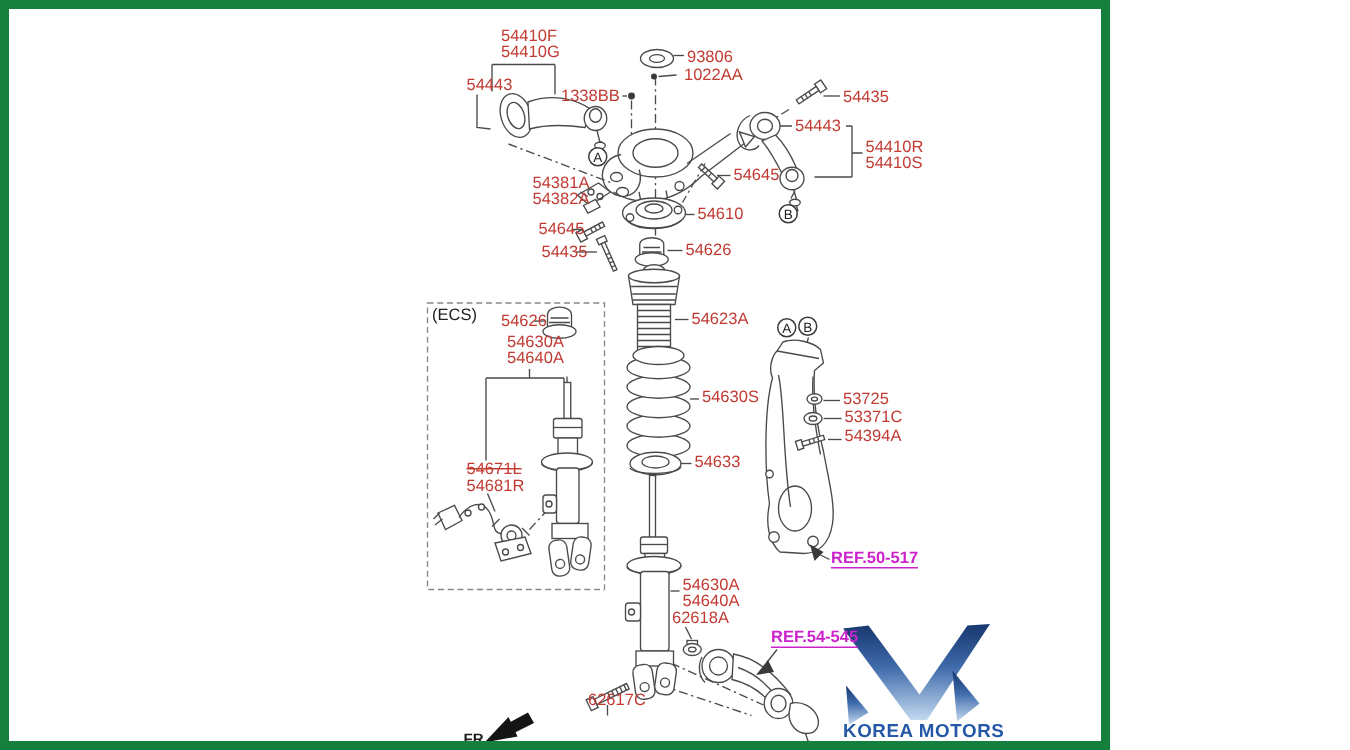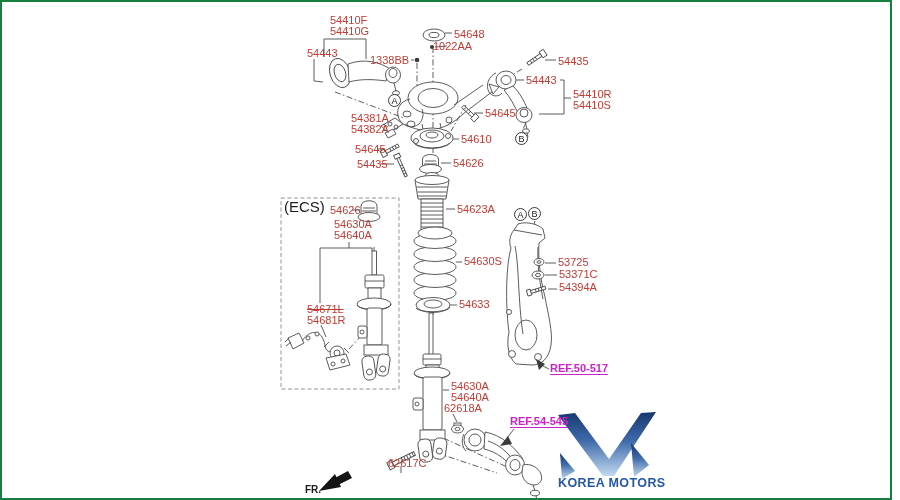--- a/index.html
+++ b/index.html
@@ -1,34 +1,34 @@
 <!DOCTYPE html>
 <html><head>
 <meta charset="utf-8">
 <style>
   html,body{margin:0;padding:0;background:#fff;}
   .stage{
-    position:relative;width:892px;height:500px;background:#fff;
-    border:2px solid #15803d;box-sizing:border-box;overflow:hidden;
+    position:relative;width:740px;height:500px;background:#fff;
+    border:6px solid #15803d;box-sizing:border-box;overflow:hidden;
     font-family:"Liberation Sans", sans-serif;
   }
   .stage svg{position:absolute;left:0;top:0;}
   
   svg *{stroke:#4a4a4a;stroke-width:.9;fill:none;}
   svg .wh{fill:#ffffff;}
   svg .fill{fill:#3a3a3a;stroke:none;}
   svg .blk{fill:#141414;stroke:none;}
   svg .dd{stroke-dasharray:6 2.5 1.5 2.5;}
   svg .box{stroke:#888;stroke-dasharray:4 2.5;}
   svg .logo-shape{fill:url(#lg);stroke:none;}
   
   .lbl{position:absolute;font-size:11px;line-height:11px;color:#c13b33;white-space:nowrap;}
   .strike{text-decoration:line-through;}
   .ecs,.fr{position:absolute;color:#1c1c1c;white-space:nowrap;}
-  .ecs{font-size:15px;line-height:11px;text-align:center;}
+  .ecs{font-size:11px;line-height:11px;text-align:center;}
   .fr{font-size:10px;line-height:12px;font-weight:bold;}
   .ref{position:absolute;font-size:11px;line-height:12px;font-weight:bold;color:#cc22cc;
        border-bottom:1px solid #cc22cc;white-space:nowrap;text-decoration:none;cursor:pointer;text-align:center;}
   .mk{position:absolute;width:13px;height:13px;border:1px solid #3a3a3a;border-radius:50%;
       font-size:9px;line-height:13px;text-align:center;color:#222;background:#fff;box-sizing:border-box;}
   .logotext{position:absolute;left:556px;top:474px;font-size:12.5px;font-weight:bold;
       color:#2458a6;letter-spacing:.4px;white-space:nowrap;}
 </style>
 </head>
 <body>
@@ -328,22 +328,22 @@
     <polygon class="logo-shape" points="556,413 573,411 607,457 639,411 654,410 612,474 601,474"></polygon>
     <polygon class="logo-shape" points="558,451 573,469 560,477"></polygon>
     <polygon class="logo-shape" points="629,441 647,463 632,475"></polygon>
   </g>
 </svg>
 
 <span class="lbl" style="left:328px;top:13px">54410F</span>
 <span class="lbl" style="left:328px;top:24px">54410G</span>
 <span class="lbl" style="left:305px;top:46px">54443</span>
 <span class="lbl" style="left:368px;top:53px">1338BB</span>
-<span class="lbl" style="left:452px;top:27px">54648</span>
-<span class="lbl" style="left:431px;top:39px">1022AA</span>
+<span class="lbl" style="left:452px;top:27px">93806</span>
+<span class="lbl" style="left:450px;top:39px">1022AA</span>
 <span class="lbl" style="left:556px;top:54px">54435</span>
 <span class="lbl" style="left:524px;top:73px">54443</span>
 <span class="lbl" style="left:571px;top:87px">54410R</span>
 <span class="lbl" style="left:571px;top:98px">54410S</span>
 <span class="lbl" style="left:349px;top:111px">54381A</span>
 <span class="lbl" style="left:349px;top:122px">54382A</span>
 <span class="lbl" style="left:483px;top:106px">54645</span>
 <span class="lbl" style="left:459px;top:132px">54610</span>
 <span class="lbl" style="left:353px;top:142px">54645</span>
 <span class="lbl" style="left:355px;top:157px">54435</span>

